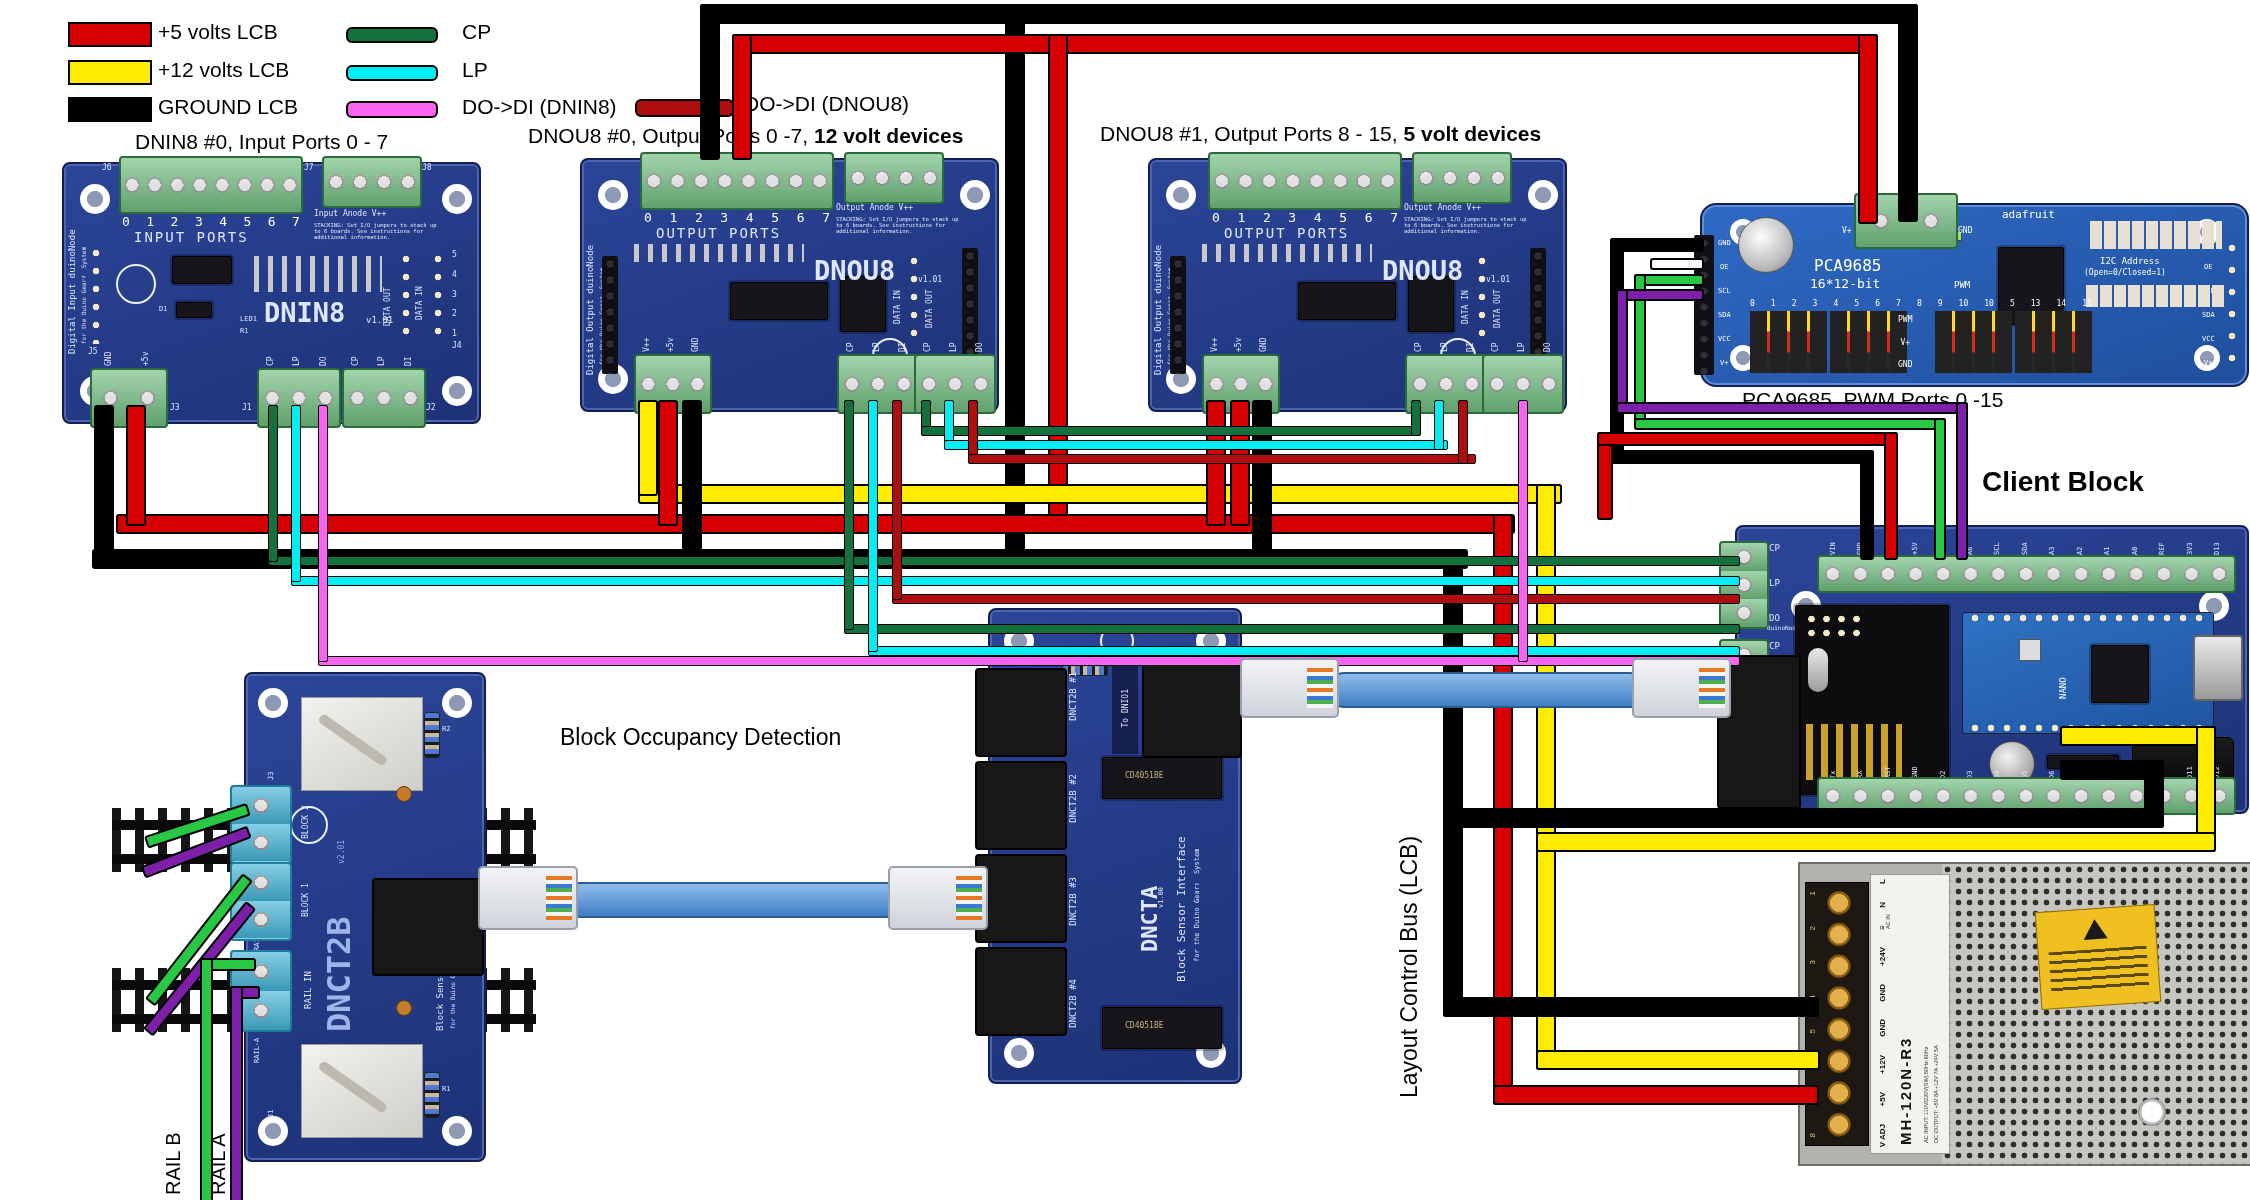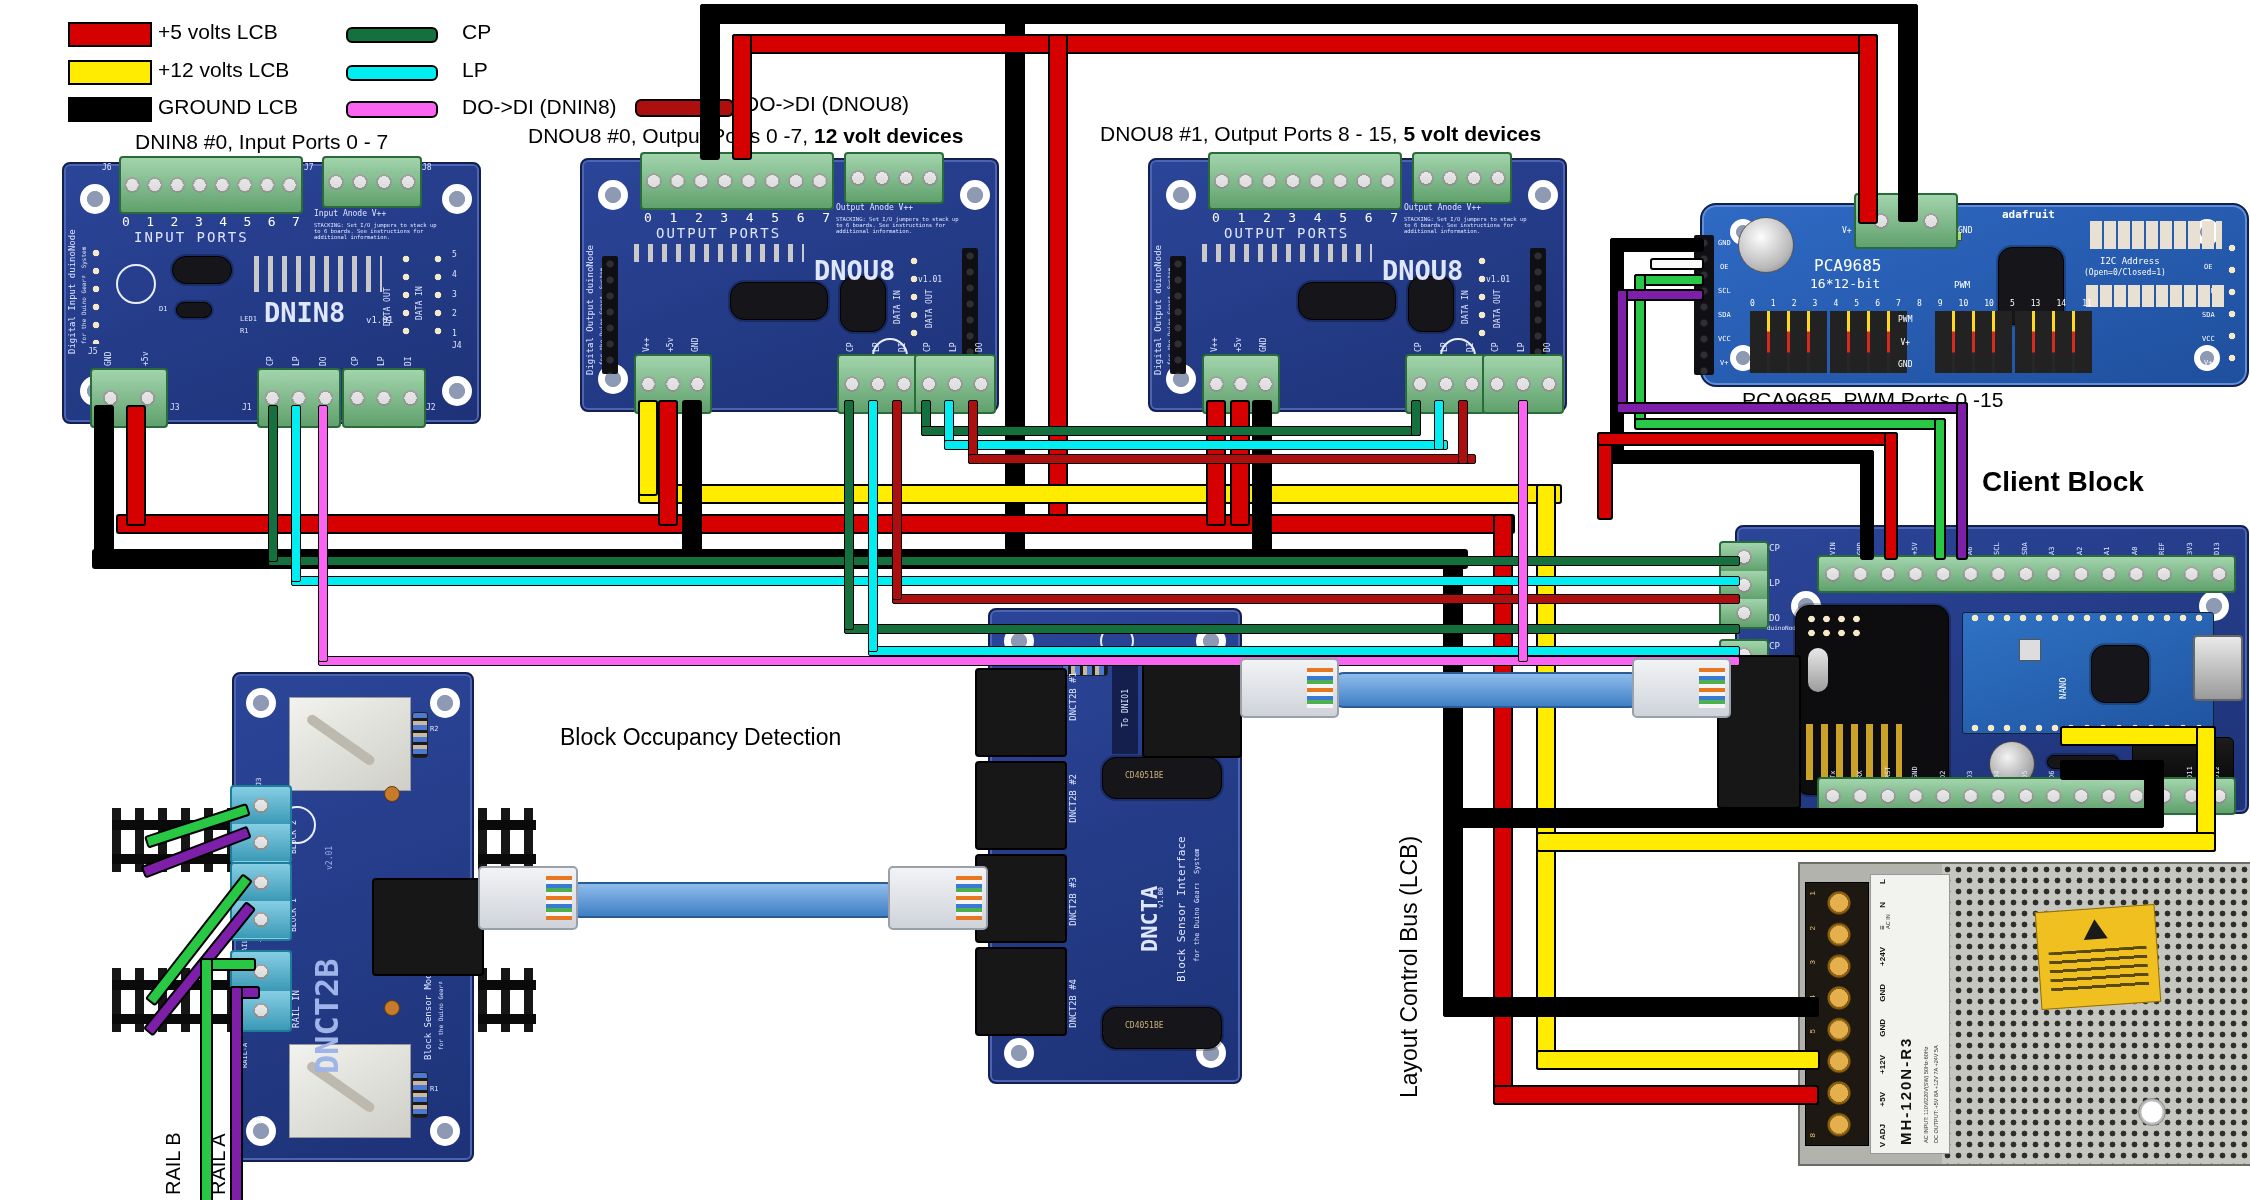--- a/index.html
+++ b/index.html
@@ -14,21 +14,21 @@
         background:radial-gradient(circle,#8e99b4 0 36%,#ffffff 40% 72%,rgba(0,0,0,0) 74%);}
   .silk{position:absolute;color:#dfe6ff;font-family:"DejaVu Sans Mono",monospace;line-height:1.1;}
   .vl{writing-mode:vertical-rl;transform:rotate(180deg);}
   .tb{position:absolute;border:2px solid #2a6b3a;border-radius:4px;background-color:#71bd80;
       background-image:linear-gradient(180deg,rgba(255,255,255,.35),rgba(0,0,0,.15)),
         radial-gradient(circle at 50% 50%,#f1f1f1 0 6px,#8f8f8f 6px 7.5px,rgba(0,0,0,0) 8px);}
   .tbt{background-color:#45b4d6;border-color:#1f7d9c;}
   .hdr{position:absolute;background:#101014;border-radius:2px;
        background-image:radial-gradient(circle at 50% 50%,#2e2e36 0 3px,rgba(0,0,0,0) 4px);
        background-size:100% 16px;}
-  .ic{position:absolute;background:#15151a;border:1px solid #000;border-radius:14px;
+  .ic{position:absolute;background:#15151a;border:1px solid #000;border-radius:2px;
       box-shadow:0 0 0 2px rgba(0,0,0,.25);}
   .pins{position:absolute;background-image:radial-gradient(circle,#f5e9c8 0 3px,rgba(0,0,0,0) 3.6px);
         background-size:14px 14px;}
   .logo{position:absolute;border:2px solid #e9eefc;border-radius:50%;}
   .res{position:absolute;background:repeating-linear-gradient(180deg,#4d79d2 0 5px,#1a1a1a 5px 8px,#c9b9a0 8px 12px);
        border:1px solid #222;border-radius:3px;}
   
   .wire{position:absolute;border:2px solid #000;border-radius:3px;z-index:6;}
   .t1{border-width:1.5px;border-radius:2px;}
   .wb{background:#000;} .wr{background:#d60000;} .wy{background:#ffec00;}
@@ -287,21 +287,21 @@
     <div class="lcol" style="left:500px;top:34px;height:128px;color:#fff;font-size:7px;font-family:'DejaVu Sans Mono',monospace;">
         <span class="nw">GND</span>
         <span class="nw">OE</span>
         <span class="nw">SCL</span>
         <span class="nw">SDA</span>
         <span class="nw">VCC</span>
         <span class="nw">V+</span>
       </div>
     <div class="pins" style="left:524px;top:32px;width:12px;height:134px;background-size:12px 22px;"></div>
     <div style="position:absolute;left:36px;top:12px;width:54px;height:54px;border-radius:50%;background:radial-gradient(circle at 40% 35%,#fdfdfd,#b9b9b9 65%,#777);border:1px solid #555;"></div>
-    <div class="silk nw" style="left:300px;top:4px;font-size:11px;font-weight:bold;color:#fff;">adafruit</div>
+    <div class="silk nw" style="left:300px;top:4px;font-size:11px;font-weight:normal;color:#fff;">adafruit</div>
     <div class="silk nw" style="left:200px;top:26px;font-size:9px;color:#fff;">POWER</div>
     <div style="position:absolute;left:244px;top:26px;width:14px;height:8px;background:#9fe06a;border:1px solid #444;"></div>
     <div class="tb" style="left:152px;top:-12px;width:100px;height:52px;background-size:50px 100%;"></div>
     <div class="silk nw" style="left:140px;top:22px;font-size:8px;color:#fff;">V+</div>
     <div class="silk nw" style="left:256px;top:22px;font-size:8px;color:#fff;">GND</div>
     <div class="silk nw" style="left:112px;top:52px;font-size:16px;color:#fff;">PCA9685</div>
     <div class="silk nw" style="left:108px;top:72px;font-size:13px;color:#fff;">16*12-bit</div>
     <div class="silk nw" style="left:252px;top:76px;font-size:9px;color:#fff;">PWM</div>
     <div class="ic" style="left:296px;top:42px;width:64px;height:76px;"></div>
     <div class="silk nw" style="left:398px;top:52px;font-size:9px;color:#fff;">I2C  Address</div>
@@ -410,21 +410,21 @@
         <span class="vl nw">D9</span>
         <span class="vl nw">D10</span>
         <span class="vl nw">D11</span>
         <span class="vl nw">D12</span>
       </div>
     <div class="tb" style="left:80px;top:250px;width:415px;height:34px;background-size:27.6px 100%;"></div>
     <div class="logo" style="left:20px;top:244px;width:30px;height:30px;"></div>
   </div>
   <div class="rj" style="left:1717px;top:655px;width:80px;height:150px;"></div>
 
-  <div class="board" style="left:232px;top:672px;width:238px;height:486px;">
+  <div class="board" style="left:244px;top:672px;width:238px;height:486px;text-align:center;">
     <div class="hole" style="left:12px;top:14px;"></div>
     <div class="hole" style="left:196px;top:14px;"></div>
     <div class="hole" style="left:12px;top:442px;"></div>
     <div class="hole" style="left:196px;top:442px;"></div>
     <div style="position:absolute;left:55px;top:23px;width:120px;height:92px;background:linear-gradient(150deg,#f2f2ee,#cfcfc8);border:1px solid #999;">
       <div style="position:absolute;left:18px;top:14px;width:80px;height:10px;background:#bdb9ae;border-radius:5px;transform:rotate(35deg);transform-origin:left center;"></div>
     </div>
     <div style="position:absolute;left:55px;top:370px;width:120px;height:92px;background:linear-gradient(150deg,#f2f2ee,#cfcfc8);border:1px solid #999;">
       <div style="position:absolute;left:18px;top:14px;width:80px;height:10px;background:#bdb9ae;border-radius:5px;transform:rotate(35deg);transform-origin:left center;"></div>
     </div>

